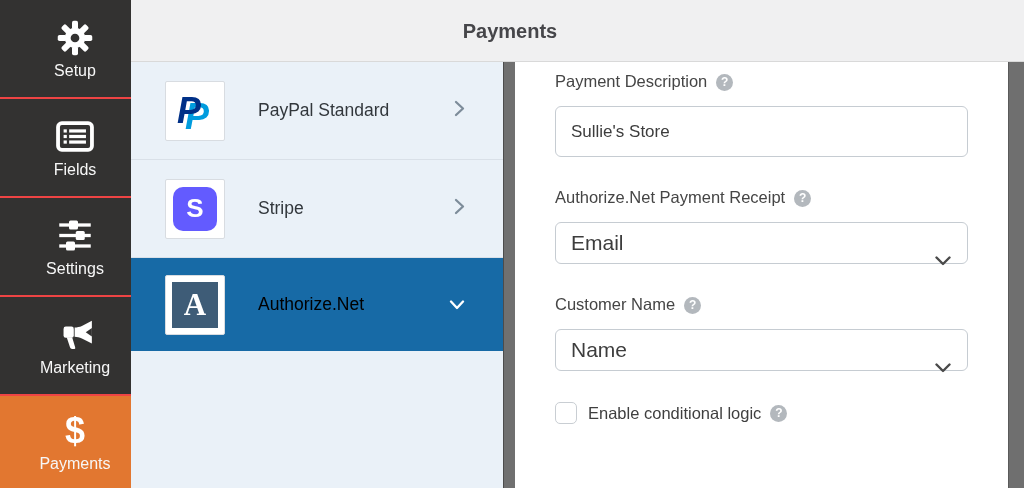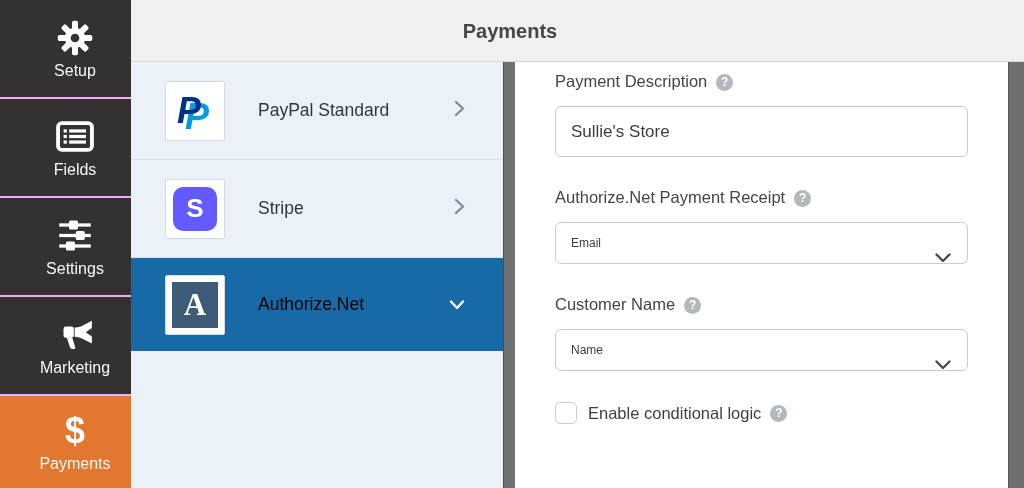--- a/index.html
+++ b/index.html
@@ -1,21 +1,21 @@
 <!DOCTYPE html>
 <html><head>
 <meta charset="utf-8">
 <style>
   * { margin:0; padding:0; box-sizing:border-box; }
   html,body { width:1024px; height:488px; overflow:hidden; }
   body { font-family:"Liberation Sans", sans-serif; }
   .app { position:relative; width:1024px; height:488px; background:#fff; overflow:hidden; }
 
   
-  .sidebar { position:absolute; left:0; top:0; width:150px; height:488px; background:#f0abfc; }
+  .sidebar { position:absolute; left:0; top:0; width:150px; height:488px; background:#ef4444; }
   .side-item { height:97px; margin-bottom:2px; background:#333231; display:flex; flex-direction:column; align-items:center; justify-content:center; cursor:pointer; }
   .side-item .icon-wrap { height:40px; display:flex; align-items:center; justify-content:center; }
   .side-item .side-label { color:#f7f7f7; font-size:16px; margin-top:4px; }
   .side-item.active { background:#e27730; height:92px; margin-bottom:0; }
   .dollar-glyph { color:#fff; font-size:36px; font-weight:700; line-height:36px; }
 
   
   .header { position:absolute; left:131px; top:0; width:893px; height:62px; background:#f0f0f1; border-bottom:1px solid #d9d9d9; }
   .page-title { position:absolute; left:379px; top:31px; transform:translate(-50%,-50%); font-size:20px; font-weight:600; color:#46464a; white-space:nowrap; }
 
@@ -42,21 +42,21 @@
   
   .content { position:absolute; left:515px; top:62px; width:493px; height:426px; background:#fff; padding:10px 0 0 40px; }
   .check-row { display:flex; align-items:center; height:22px; margin-bottom:29px; }
   .checkbox { width:22px; height:22px; border-radius:5px; background:#fff; display:flex; align-items:center; justify-content:center; cursor:pointer; flex:0 0 auto; }
   .checkbox.checked { border:2px solid #1e82c8; }
   .checkbox.unchecked { border:1px solid #c9ced3; }
   .check-label { margin-left:11px; font-size:16.5px; color:#3f3f3f; }
   .field-label { display:flex; align-items:flex-end; height:19px; margin-bottom:15px; font-size:16.5px; font-weight:500; color:#454545; }
   .help-icon { width:17px; height:17px; border-radius:50%; background:#b3b8bd; color:#fff; font-size:12px; font-weight:700; line-height:17px; text-align:center; margin-left:9px; flex:0 0 auto; cursor:pointer; }
   .text-input { display:block; width:413px; height:51px; border:1px solid #c6ccd2; border-radius:6px; padding:0 15px; font-size:17px; color:#3d3d3d; font-family:inherit; background:#fff; margin-bottom:31px; outline:none; }
-  .select-box { position:relative; width:413px; height:42px; border:1px solid #c6ccd2; border-radius:6px; background:#fff; line-height:40px; padding-left:15px; font-size:12px; color:#3d3d3d; margin-bottom:31px; cursor:pointer; }
+  .select-box { position:relative; width:413px; height:42px; border:1px solid #c6ccd2; border-radius:6px; background:#fff; line-height:40px; padding-left:15px; font-size:21px; color:#3d3d3d; margin-bottom:31px; cursor:pointer; }
   .select-chevron { position:absolute; right:16px; top:16px; }
   .last-row { margin-bottom:16px; }
 </style>
 </head>
 <body>
 
 <div class="app">
 
   <nav class="sidebar">
 

